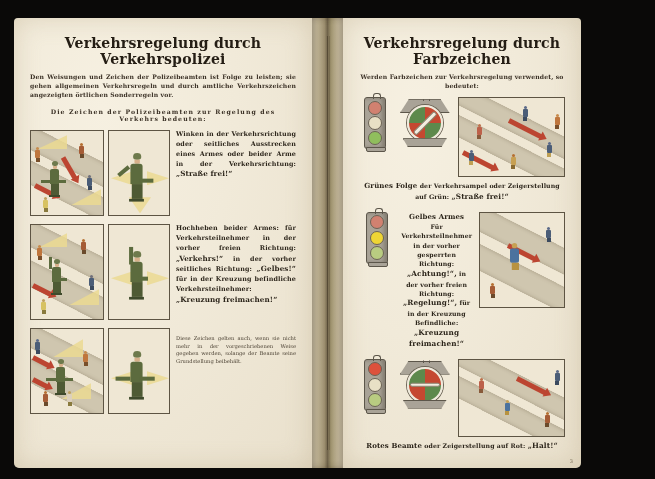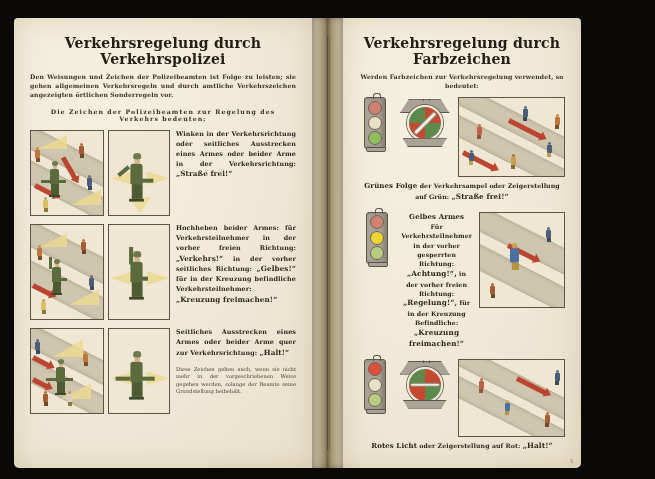--- a/index.html
+++ b/index.html
@@ -403,24 +403,20 @@
                   <div class="c-arm" style="left:-10px;width:11px"></div>
                   <div class="c-arm" style="left:8px;width:11px"></div>
                 </div>
                 <div class="c-legs"></div>
                   <div class="c-base"></div>
               </div>
             </div>
           </div>
         </div>
         <div class="tcol" style="flex:1">
-          <div class="cap">
-            <span>Seitliches Ausstrecken eines Armes oder beider Arme quer zur Verkehrsrichtung:</span>
-            <span class="q">„Halt!“</span>
-          </div>
           <div class="note">Diese Zeichen gelten auch, wenn sie nicht mehr in der vorgeschriebenen Weise gegeben werden, solange der Beamte seine Grundstellung beibehält.</div>
         </div>
       </div>
     </div>
   </div>
 
   <div class="gutter"></div>
 
   <div class="page page-right">
     <div class="pagepad">
@@ -571,21 +567,21 @@
               </div>
             <div class="fig" style="left:96px;top:10px">
                 <div class="head" style="background:#5a6a8a"></div>
                 <div class="body" style="background:#4a5d78"></div>
                 <div class="legs" style="background:#3a4a60"></div>
               </div>
           </div>
         </div>
       </div>
       <div class="rcap" style="margin-top:4px">
-        <b>Rotes Licht</b>
+        <b>Rotes Beamte</b>
         <span>oder Zeigerstellung auf Rot:</span>
         <span class="q">„Halt!“</span>
       </div>
 
       <div class="pagenum">3</div>
     </div>
   </div>
 </div>
 
 </body></html>

